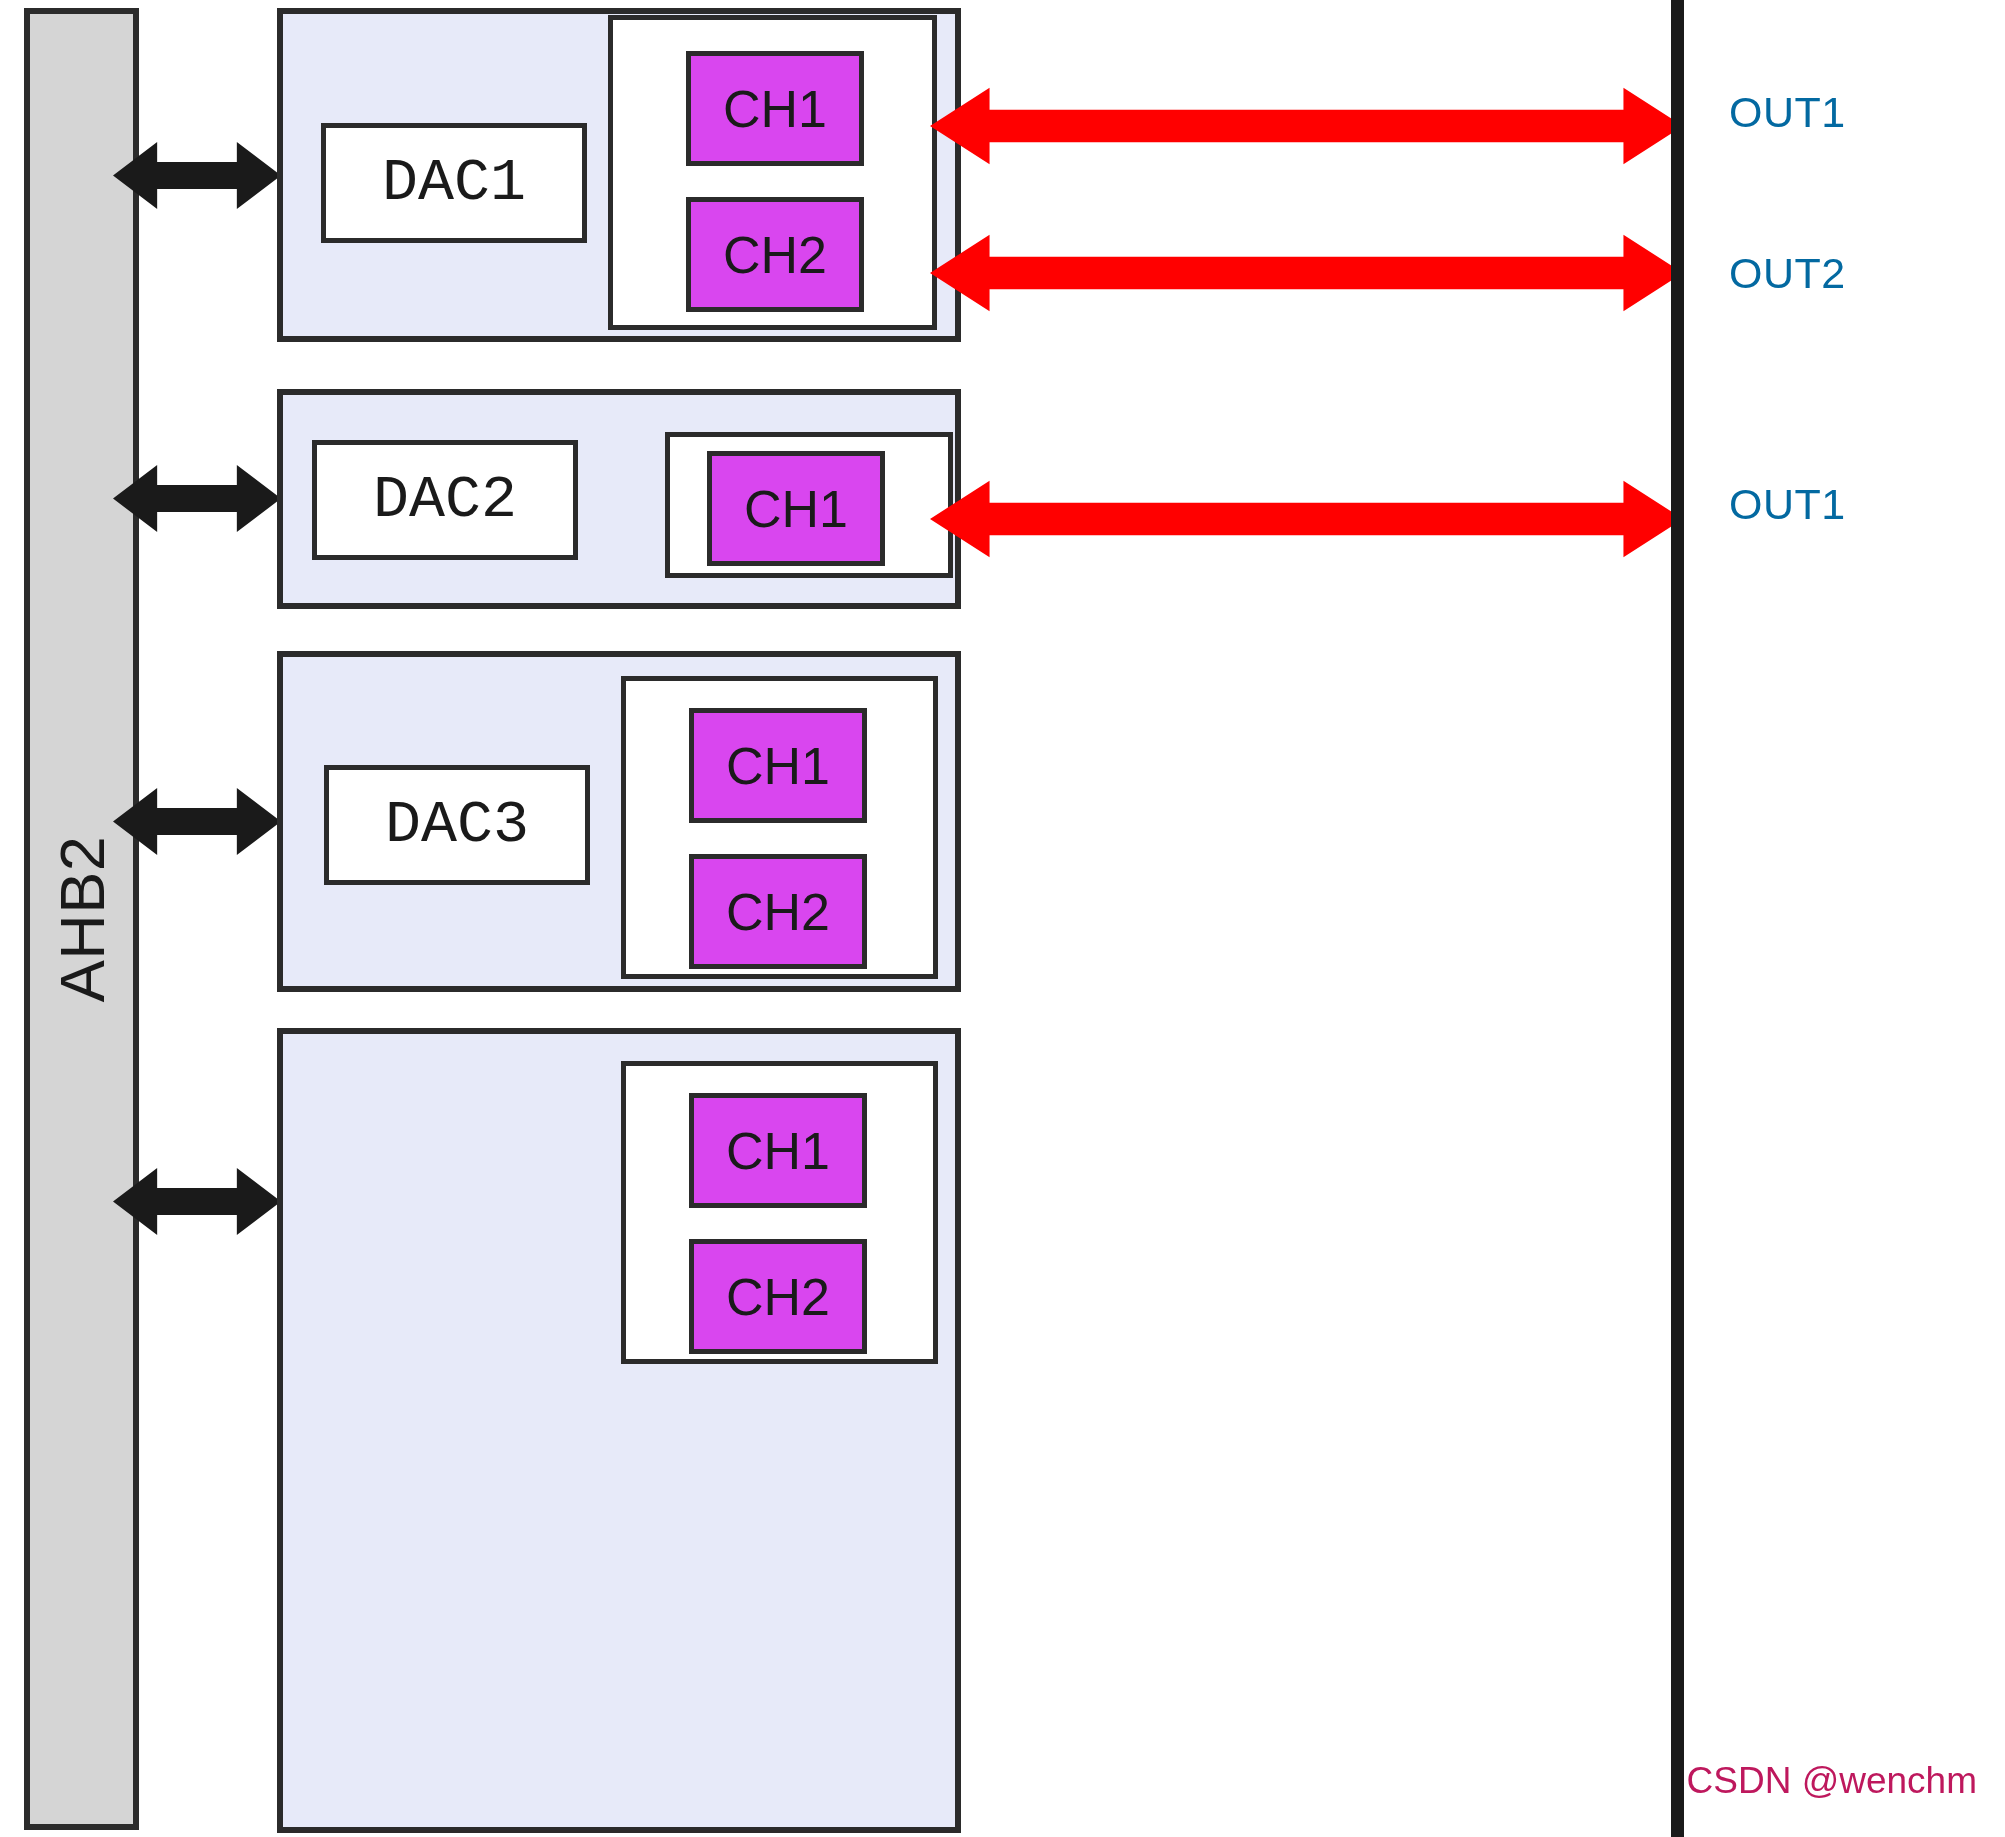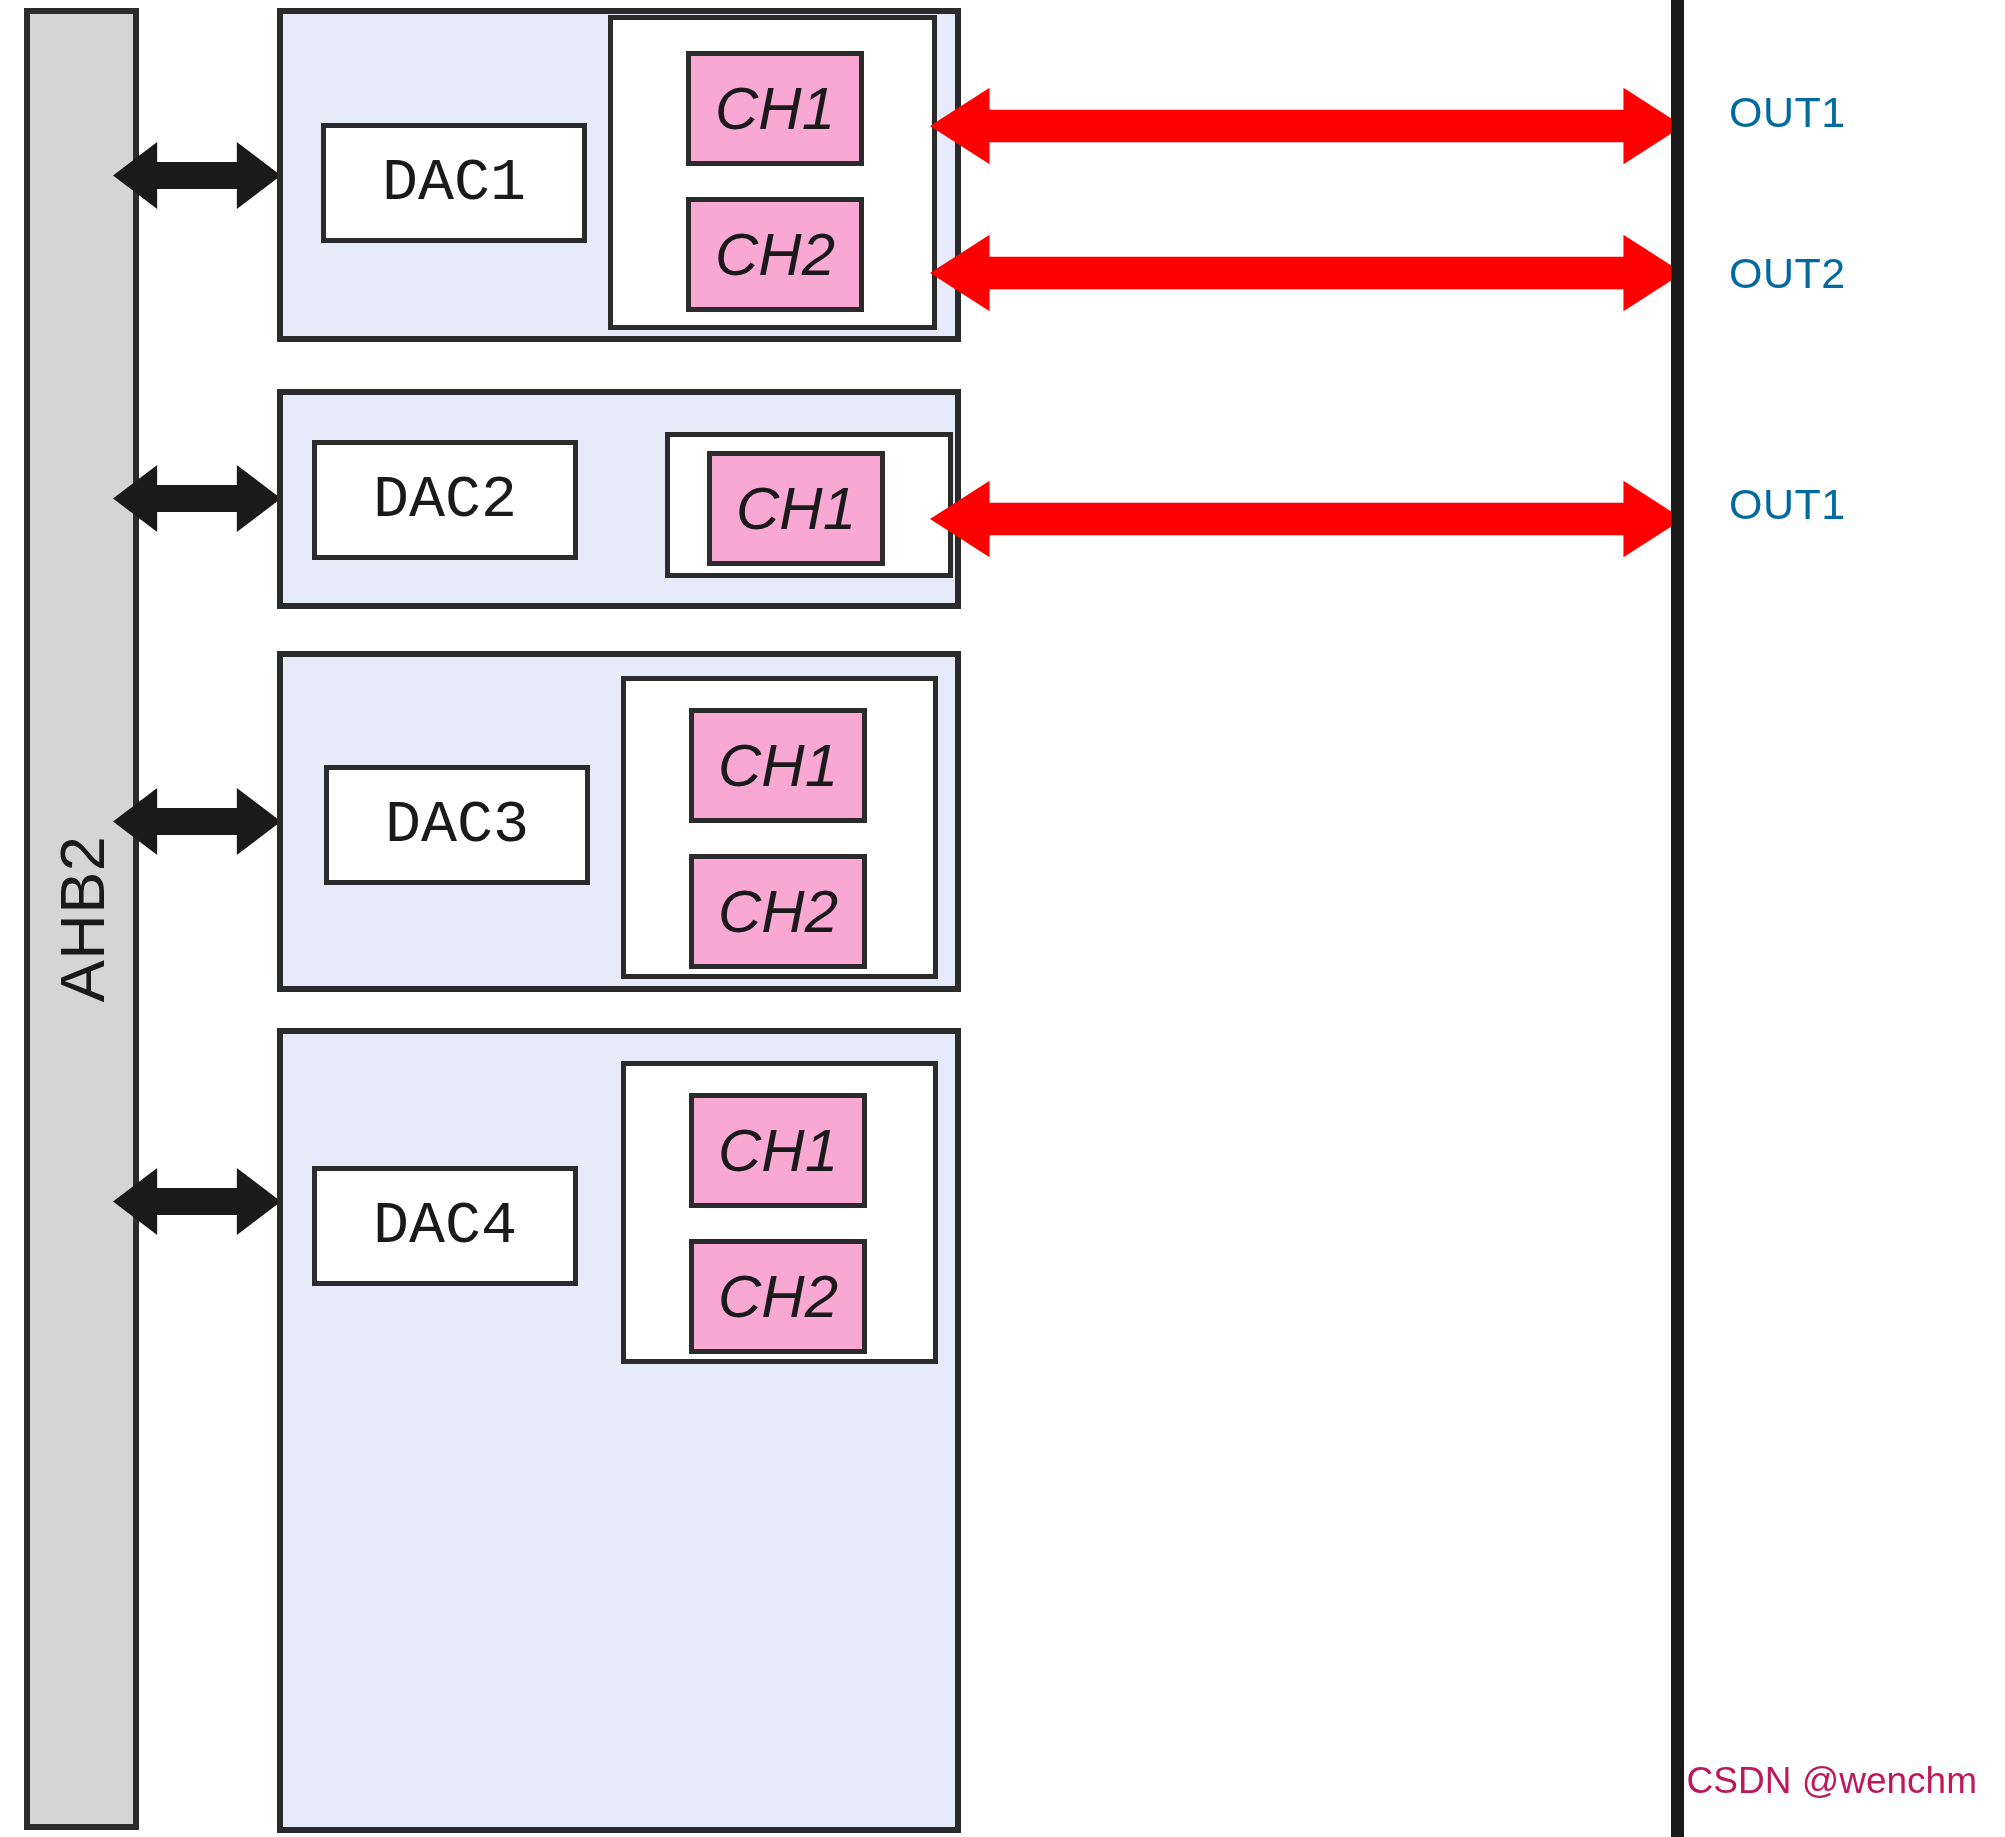--- a/index.html
+++ b/index.html
@@ -61,29 +61,28 @@
     font-family: Liberation Mono, monospace;
   }
   .ch-group {
     position: absolute;
     background: #ffffff;
     border: 5.8px solid #2b2b2b;
     box-sizing: border-box;
   }
   .ch-box {
     position: absolute;
-    background: #f9a8d4;
+    background: #d946ef;
     border: 5.8px solid #2b2b2b;
     box-sizing: border-box;
     display: flex;
     align-items: center;
     justify-content: center;
-    font-size: 60px;
+    font-size: 52px;
     color: #1a1a1a;
-    font-style: italic;
   }
 
   
   .blk-arrow {
     position: absolute;
     height: 83px;
   }
   .blk-arrow svg { display: block; }
 
   
@@ -189,23 +188,20 @@
       <div class="ch-box" style="left:63px; top:27px; width:178px; height:115px;">
         <span>CH1</span>
       </div>
       <div class="ch-box" style="left:63px; top:173px; width:178px; height:115px;">
         <span>CH2</span>
       </div>
     </div>
   </div>
 
   <div class="dac-panel" style="left:277px; top:1028px; width:684px; height:805px;">
-    <div class="dac-box" style="left:29px; top:132px; width:266px; height:120px;">
-      <span>DAC4</span>
-    </div>
     <div class="ch-group" style="left:338px; top:27px; width:317px; height:303px;">
       <div class="ch-box" style="left:63px; top:27px; width:178px; height:115px;">
         <span>CH1</span>
       </div>
       <div class="ch-box" style="left:63px; top:173px; width:178px; height:115px;">
         <span>CH2</span>
       </div>
     </div>
   </div>
 

